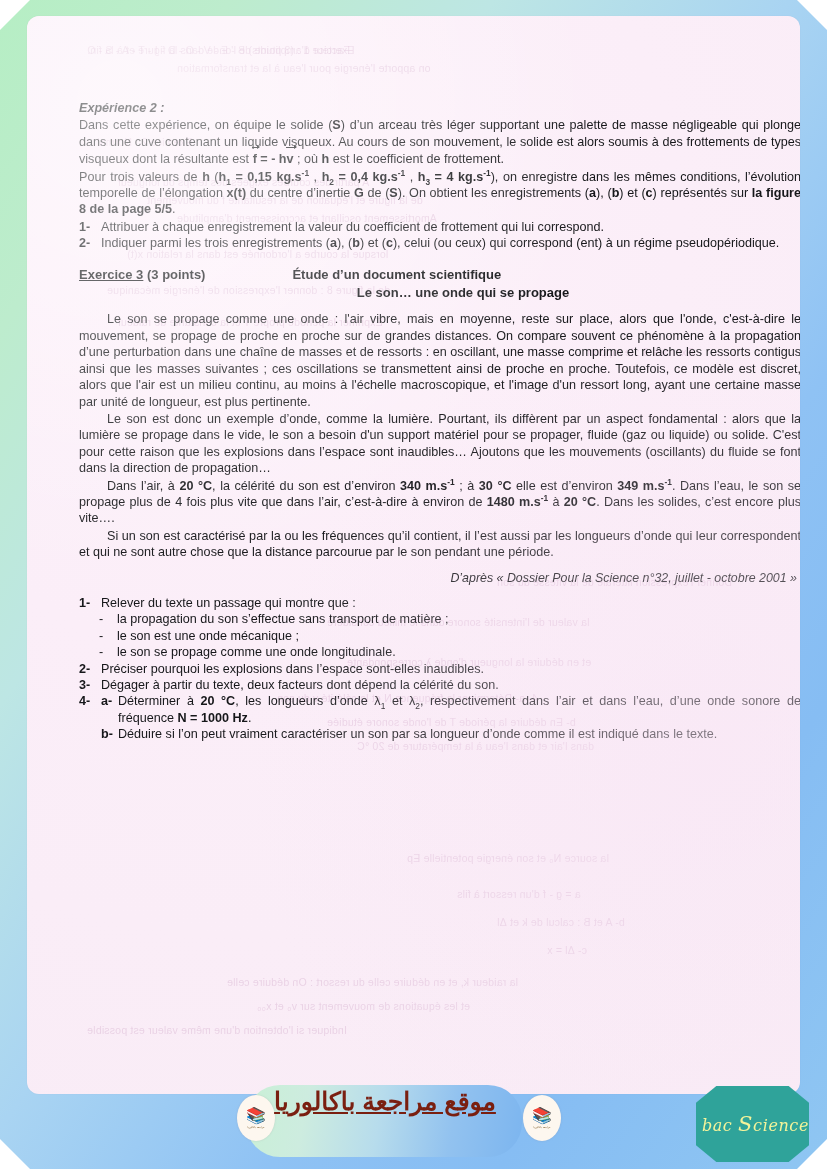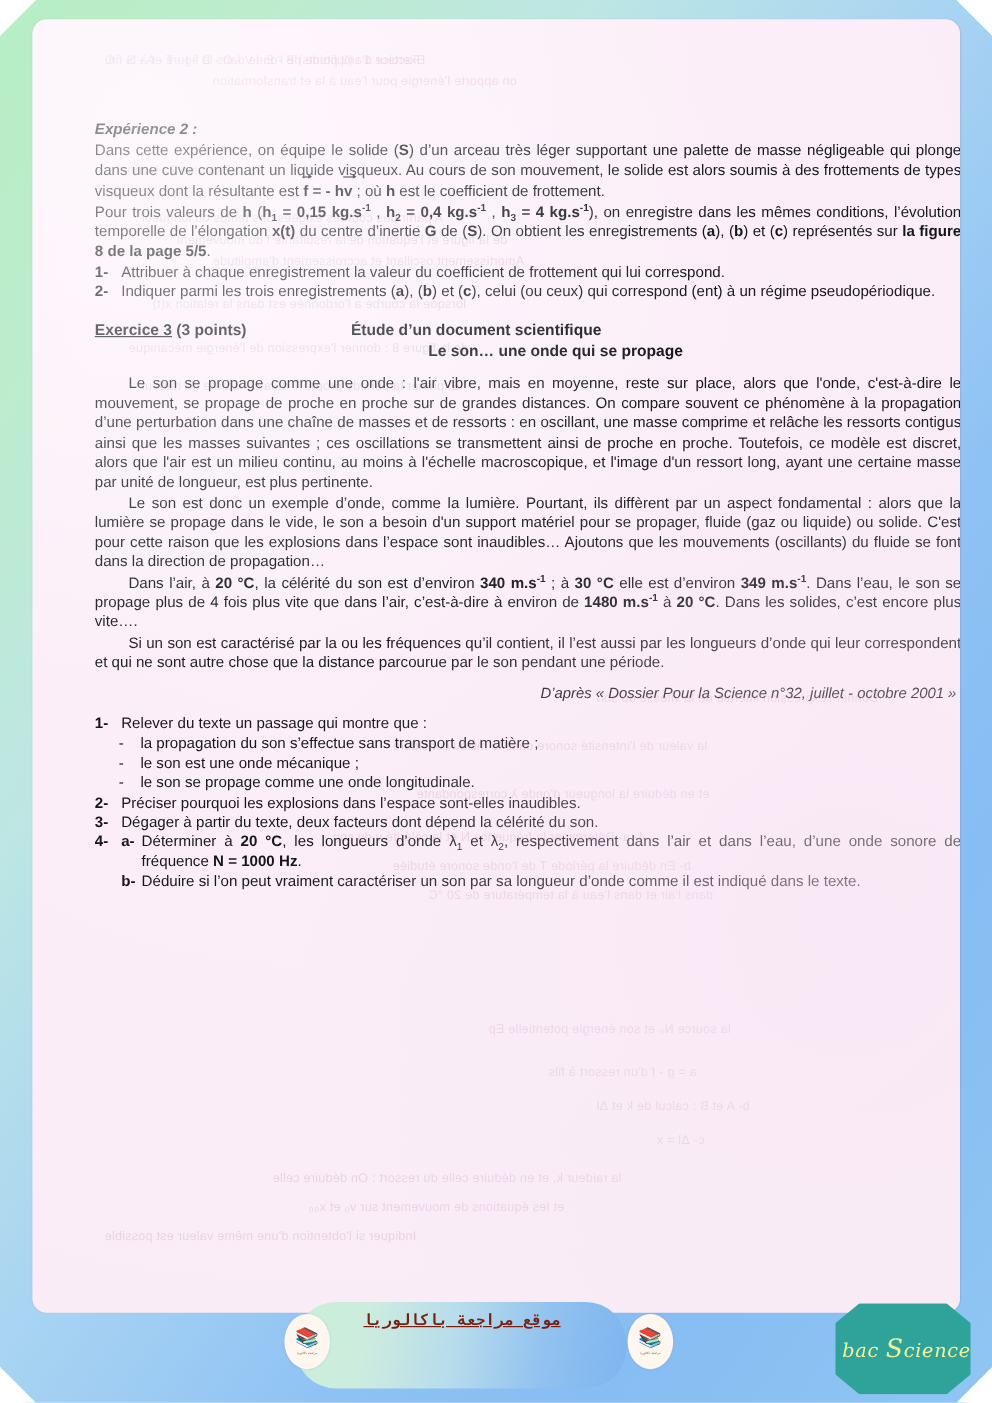--- a/index.html
+++ b/index.html
@@ -249,28 +249,27 @@
   }
 
   #footer-text {
     position: absolute;
     left: 255px;
     top: 16px;
     width: 260px;
     text-align: center;
   }
   #footer-ar {
-    font-size: 13px;
+    font-size: 25px;
     font-weight: bold;
     color: #7a1f10;
     text-decoration: underline;
     direction: rtl;
     line-height: 24px;
     letter-spacing: 0.5px;
-    font-family: Liberation Mono, monospace;
   }
   #footer-url {
     font-size: 19.5px;
     font-weight: bold;
     color: #7a1f10;
     text-decoration: underline;
     line-height: 24px;
     letter-spacing: 0.2px;
     margin-top: 1px;
   }

